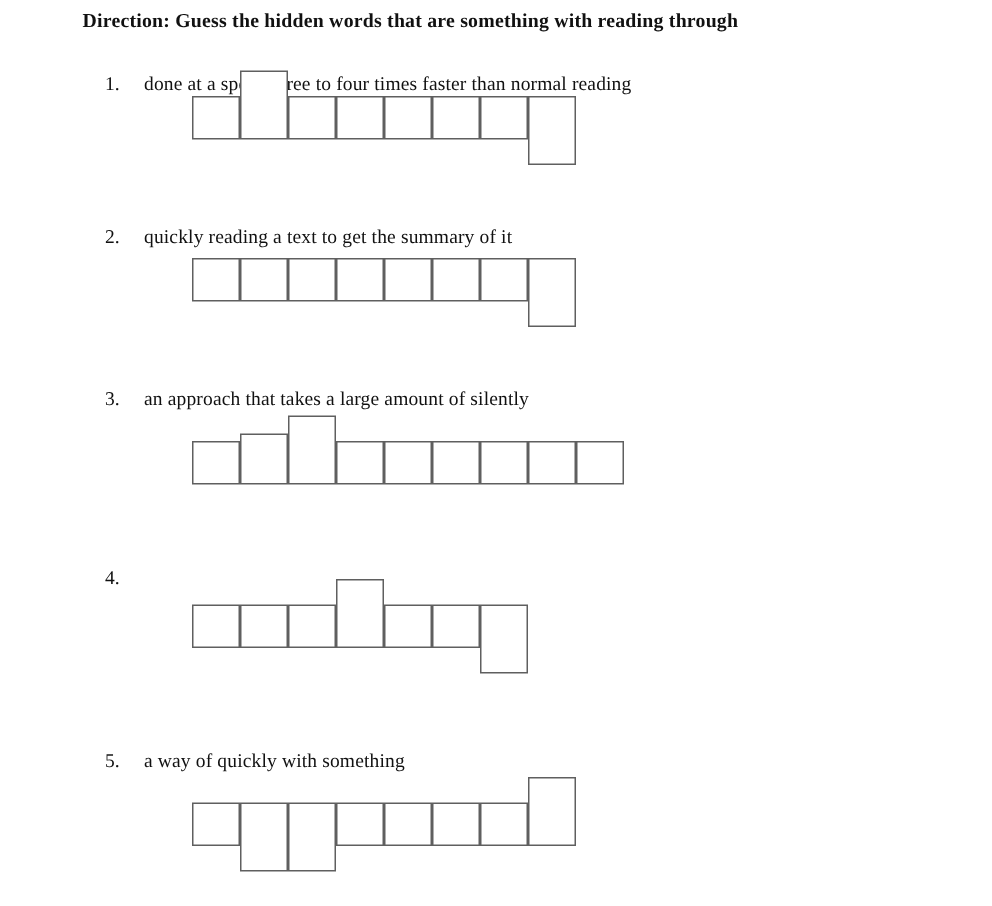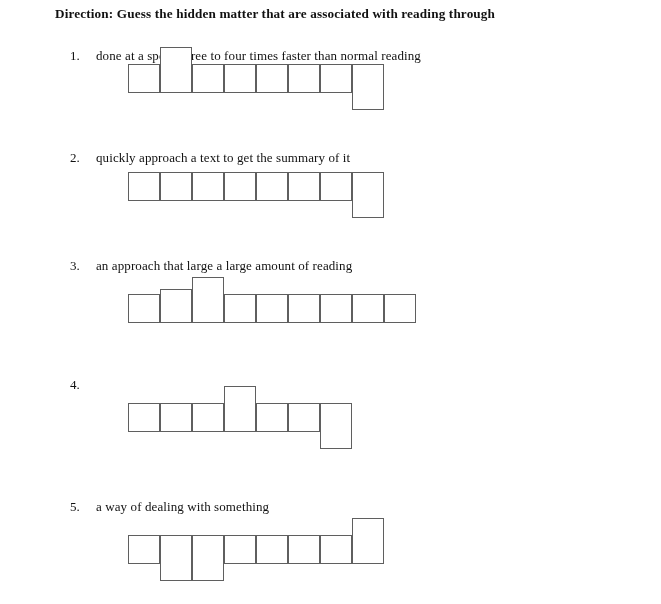--- a/index.html
+++ b/index.html
@@ -76,21 +76,21 @@
   .wbox.tall   { width: 32px; height: 46px; top: 1px; }
   
   .wbox.mid    { width: 32px; height: 34px; top: 13px; }
   
   .wbox.deep   { width: 32px; height: 46px; top: 18px; }
 </style>
 </head>
 <body>
 
 <div class="direction">
-  <span>Direction: Guess the hidden matter that are associated with reading through</span>
+  <span>Direction: Guess the hidden words that are something with reading through</span>
 </div>
 
 <div class="item" style="top:46px">
   <div class="item-row">
     <span class="item-num">1.</span>
     <span class="item-clue">done at a speed three to four times faster than normal reading</span>
   </div>
   <div class="boxes" style="top:0px;height:70px;width:220px">
     <div class="wbox small" style="left:0px"></div>
     <div class="wbox tall" style="left:32px"></div>
@@ -99,38 +99,38 @@
     <div class="wbox small" style="left:128px"></div>
     <div class="wbox small" style="left:160px"></div>
     <div class="wbox small" style="left:192px"></div>
     <div class="wbox deep" style="left:224px"></div>
   </div>
 </div>
 
 <div class="item" style="top:148px">
   <div class="item-row">
     <span class="item-num">2.</span>
-    <span class="item-clue">quickly approach a text to get the summary of it</span>
+    <span class="item-clue">quickly reading a text to get the summary of it</span>
   </div>
   <div class="boxes" style="top:6px;height:70px;width:270px">
     <div class="wbox small" style="left:0px"></div>
     <div class="wbox small" style="left:32px"></div>
     <div class="wbox small" style="left:64px"></div>
     <div class="wbox small" style="left:96px"></div>
     <div class="wbox small" style="left:128px"></div>
     <div class="wbox small" style="left:160px"></div>
     <div class="wbox small" style="left:192px"></div>
     <div class="wbox deep" style="left:224px"></div>
   </div>
 </div>
 
 <div class="item" style="top:256px">
   <div class="item-row">
     <span class="item-num">3.</span>
-    <span class="item-clue">an approach that large a large amount of reading</span>
+    <span class="item-clue">an approach that takes a large amount of silently</span>
   </div>
   <div class="boxes" style="top:20px;height:70px;width:300px">
     <div class="wbox small" style="left:0px"></div>
     <div class="wbox mid" style="left:32px"></div>
     <div class="wbox tall" style="left:64px"></div>
     <div class="wbox small" style="left:96px"></div>
     <div class="wbox small" style="left:128px"></div>
     <div class="wbox small" style="left:160px"></div>
     <div class="wbox small" style="left:192px"></div>
     <div class="wbox small" style="left:224px"></div>
@@ -149,21 +149,21 @@
     <div class="wbox tall" style="left:96px"></div>
     <div class="wbox small" style="left:128px"></div>
     <div class="wbox small" style="left:160px"></div>
     <div class="wbox deep" style="left:192px"></div>
   </div>
 </div>
 
 <div class="item" style="top:497px">
   <div class="item-row">
     <span class="item-num">5.</span>
-    <span class="item-clue">a way of dealing with something</span>
+    <span class="item-clue">a way of quickly with something</span>
   </div>
   <div class="boxes" style="top:20px;height:70px;width:270px">
     <div class="wbox small" style="left:0px"></div>
     <div class="wbox deep" style="left:32px"></div>
     <div class="wbox deep" style="left:64px"></div>
     <div class="wbox small" style="left:96px"></div>
     <div class="wbox small" style="left:128px"></div>
     <div class="wbox small" style="left:160px"></div>
     <div class="wbox small" style="left:192px"></div>
     <div class="wbox tall" style="left:224px"></div>

